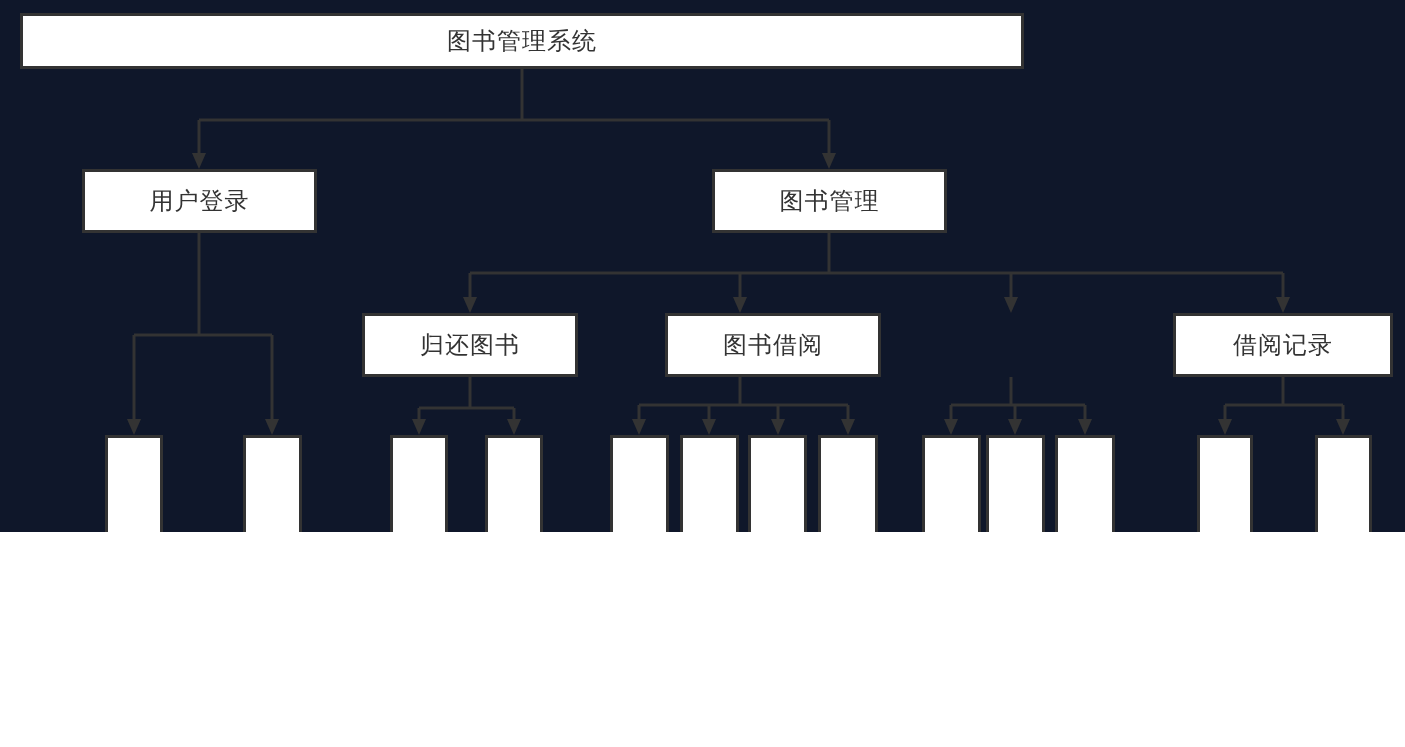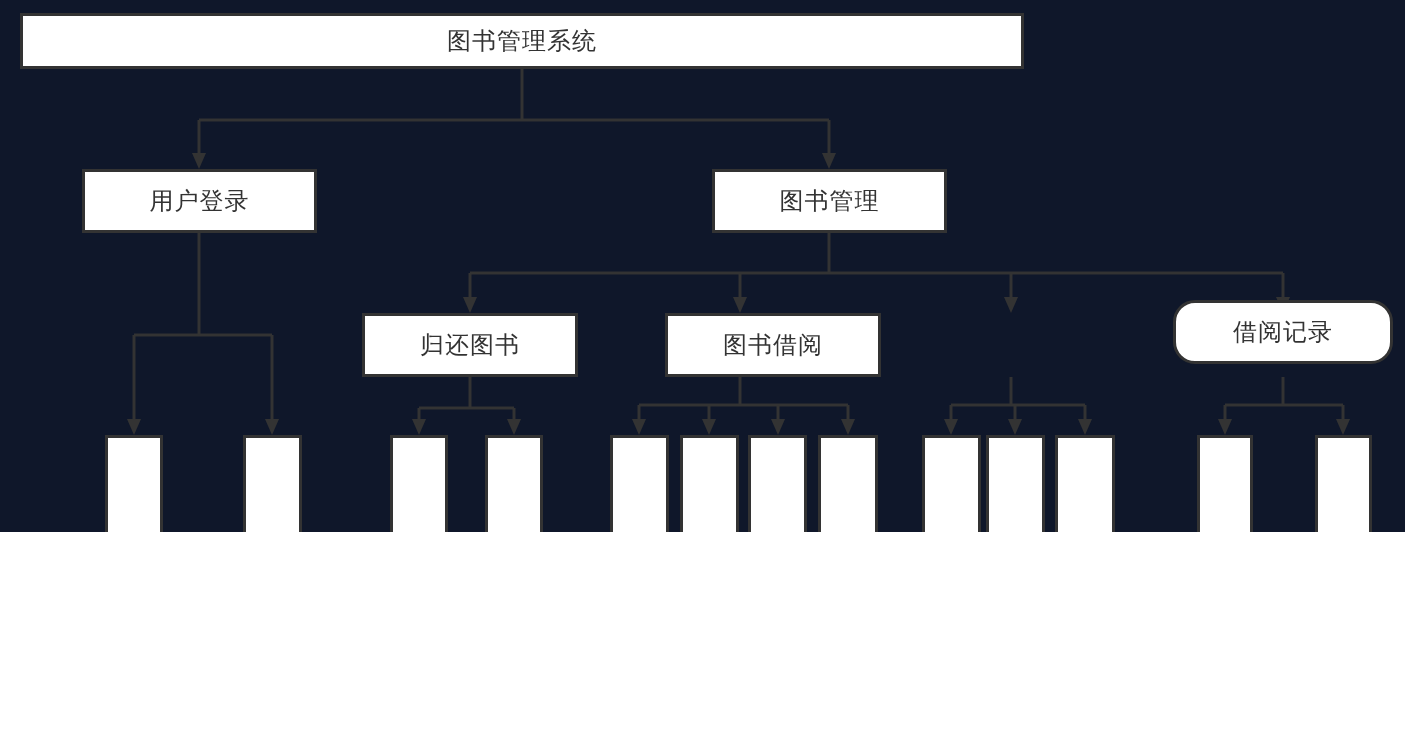--- a/index.html
+++ b/index.html
@@ -97,21 +97,21 @@
     </g>
   </svg>
 
   <div class="node hbox" style="left:20px;top:13px;width:1004px;height:56px;">图书管理系统</div>
 
   <div class="node hbox" style="left:82px;top:169px;width:235px;height:64px;">用户登录</div>
   <div class="node hbox" style="left:712px;top:169px;width:235px;height:64px;">图书管理</div>
 
   <div class="node hbox" style="left:362px;top:313px;width:216px;height:64px;">归还图书</div>
   <div class="node hbox" style="left:632px;top:313px;width:216px;height:64px;margin-left:33px;">图书借阅</div>
-  <div class="node hbox" style="left:1173px;top:300px;width:220px;height:64px;border-radius:22px;">借阅记录</div>
+  <div class="node hbox" style="left:1173px;top:313px;width:220px;height:64px;">借阅记录</div>
 
   <div class="node vbox" style="left:105px;top:435px;width:58px;height:300px;">用户登录</div>
   <div class="node vbox" style="left:243px;top:435px;width:59px;height:300px;">注销登录</div>
 
   <div class="node vbox" style="left:390px;top:435px;width:58px;height:300px;">查询图书</div>
   <div class="node vbox" style="left:485px;top:435px;width:58px;height:300px;">借阅图书</div>
 
   <div class="node vbox" style="left:610px;top:435px;width:59px;height:300px;">查询图书</div>
   <div class="node vbox" style="left:680px;top:435px;width:59px;height:300px;">新增图书（管理员）</div>
   <div class="node vbox" style="left:748px;top:435px;width:59px;height:300px;">编辑图书（管理员）</div>

